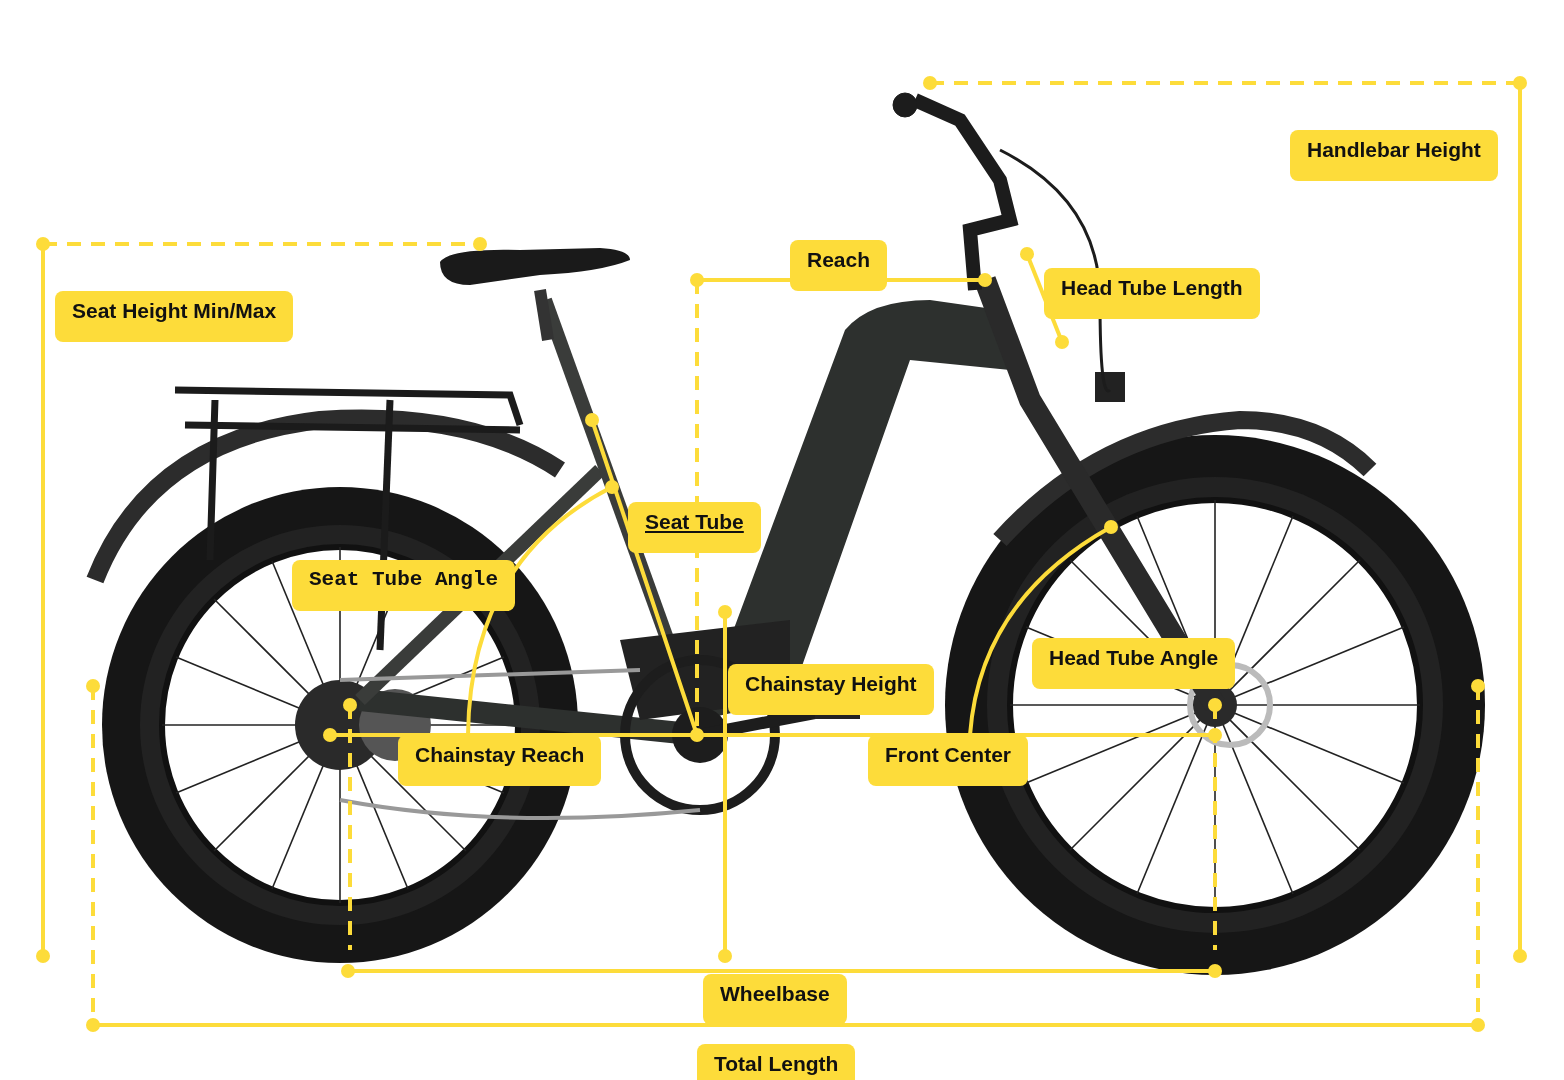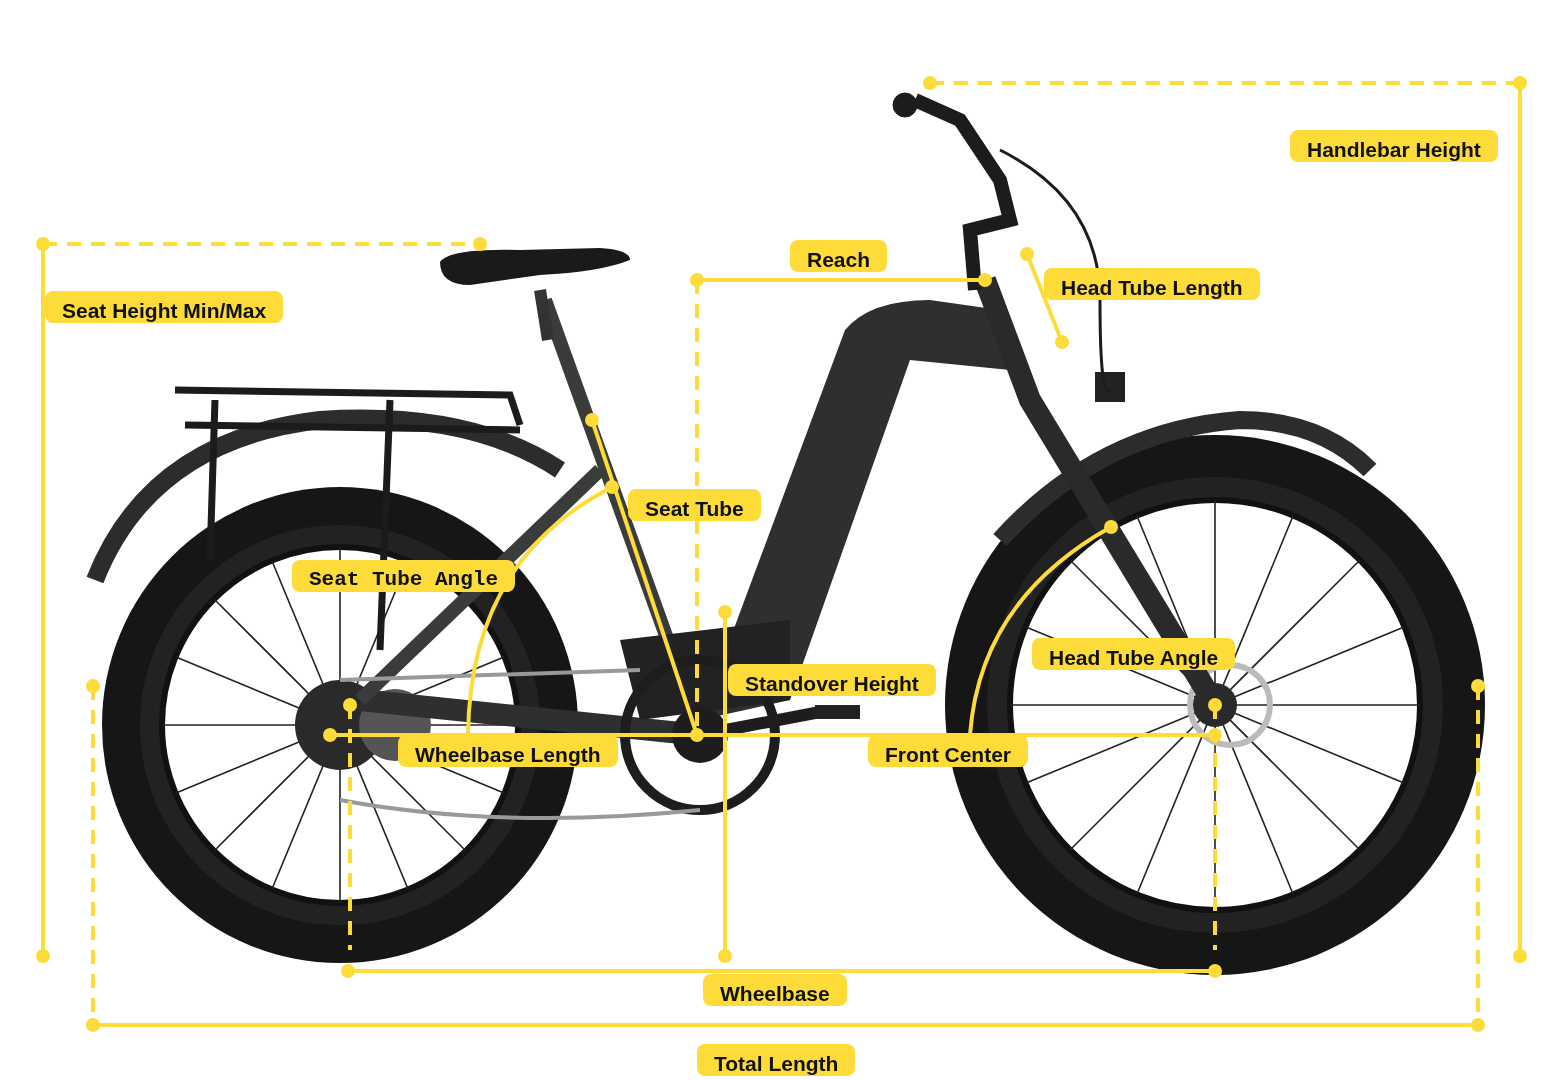--- a/index.html
+++ b/index.html
@@ -1,19 +1,19 @@
 <!DOCTYPE html>
 <html><head>
 <meta charset="utf-8">
 <style>
   html,body{margin:0;padding:0;background:#ffffff;}
   body{width:1564px;height:1080px;position:relative;overflow:hidden;font-family:"Liberation Sans",sans-serif;}
   svg.layer{position:absolute;left:0;top:0;}
   .label{position:absolute;background:#fddc3a;color:#111;font-weight:bold;font-size:21px;
-         border-radius:8px;padding:0 17px;height:32px;line-height:40px;white-space:nowrap;}
+         border-radius:8px;padding:0 17px;height:51px;line-height:40px;white-space:nowrap;}
 </style>
 </head>
 <body>
 
 <svg class="layer" width="1564" height="1080" viewBox="0 0 1564 1080">
 
   <g>
     <circle cx="340" cy="725" r="238" fill="#161616"></circle>
     <circle cx="340" cy="725" r="200" fill="#222"></circle>
     <circle cx="340" cy="725" r="178" fill="#ffffff"></circle>
@@ -146,23 +146,23 @@
     <circle cx="348" cy="971" r="7"></circle>
       <circle cx="1215" cy="971" r="7"></circle>
     <circle cx="93" cy="686" r="7"></circle>
       <circle cx="93" cy="1025" r="7"></circle>
     <circle cx="1478" cy="686" r="7"></circle>
       <circle cx="1478" cy="1025" r="7"></circle>
   </g>
 </svg>
 
 <div class="label" style="left:1290px;top:130px;">Handlebar Height</div>
-<div class="label" style="left:45px;top:291px;text-align:right;">Seat Height Min/Max</div>
+<div class="label" style="left:55px;top:291px;text-align:right;">Seat Height Min/Max</div>
 <div class="label" style="left:790px;top:240px;text-align:right;">Reach</div>
 <div class="label" style="left:1044px;top:268px;">Head Tube Length</div>
-<div class="label" style="left:628px;top:489px;">Seat Tube</div>
+<div class="label" style="left:628px;top:502px;text-decoration:underline;">Seat Tube</div>
 <div class="label" style="left:292px;top:560px;font-family:Liberation Mono, monospace;">Seat Tube Angle</div>
 <div class="label" style="left:1032px;top:590px;margin-top:48px;">Head Tube Angle</div>
-<div class="label" style="left:728px;top:664px;">Standover Height</div>
-<div class="label" style="left:398px;top:735px;">Wheelbase Length</div>
+<div class="label" style="left:728px;top:664px;">Chainstay Height</div>
+<div class="label" style="left:398px;top:735px;">Chainstay Reach</div>
 <div class="label" style="left:868px;top:735px;">Front Center</div>
 <div class="label" style="left:703px;top:974px;">Wheelbase</div>
 <div class="label" style="left:697px;top:1028px;margin-top:16px;">Total Length</div>
 
 </body></html>

